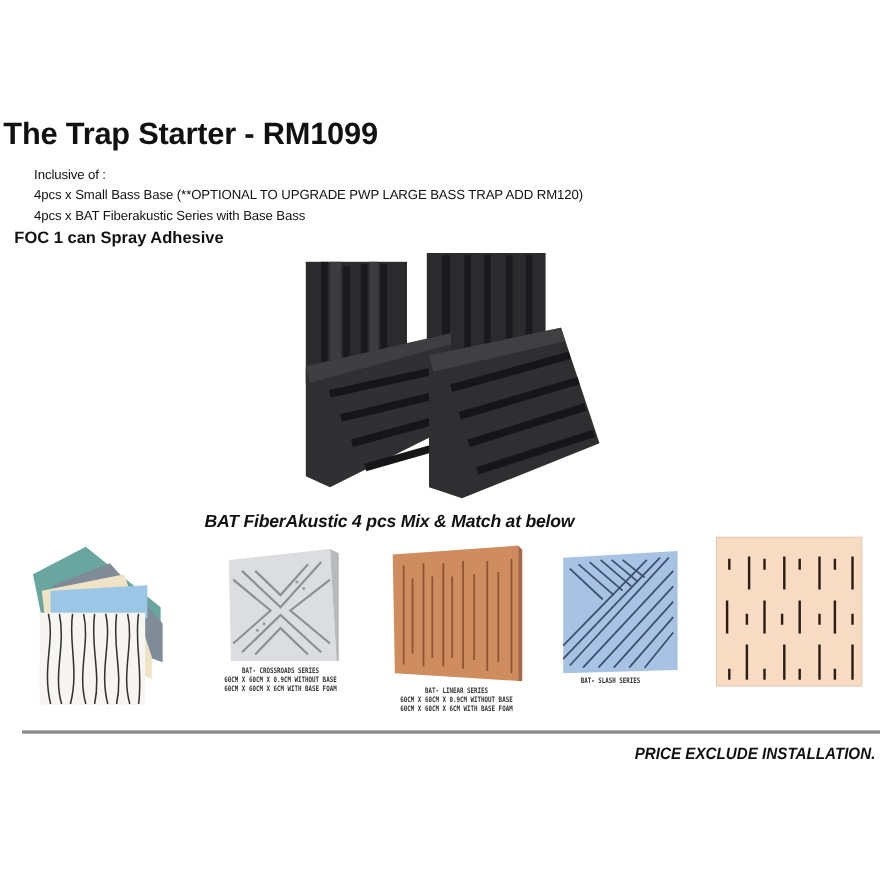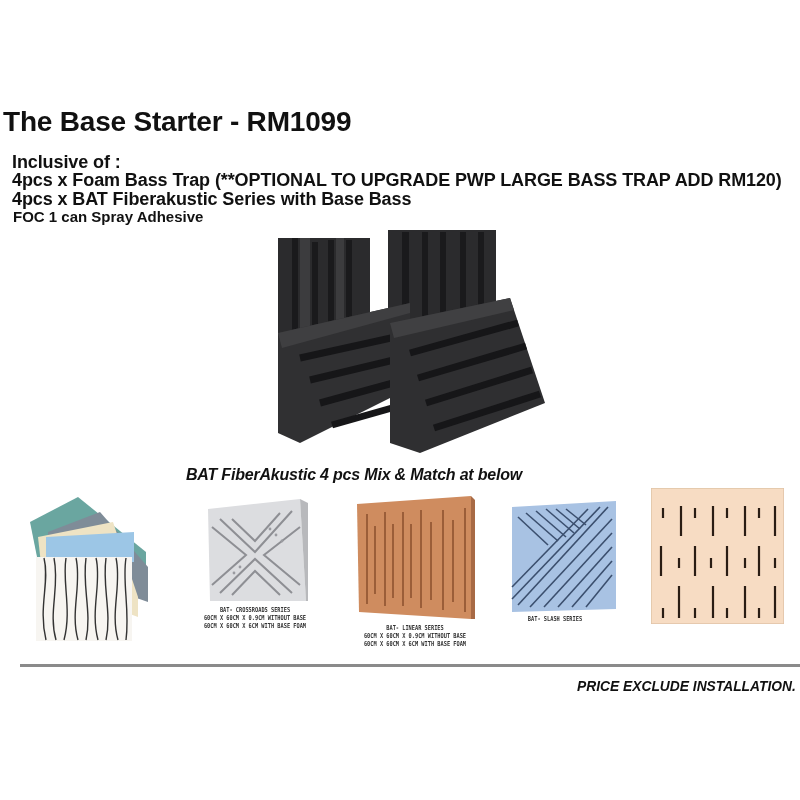--- a/index.html
+++ b/index.html
@@ -2,37 +2,37 @@
 <html><head>
 <meta charset="utf-8">
 <style>
   html, body { margin: 0; padding: 0; }
   body {
     width: 800px; height: 800px; background: #ffffff; position: relative; overflow: hidden;
     font-family: "Liberation Sans", "DejaVu Sans", sans-serif; color: #111;
   }
   .abs { position: absolute; }
   .title { left: 3px; top: 106px; font-size: 28px; font-weight: bold; letter-spacing: -0.2px; white-space: nowrap; }
-  .line { left: 12px; font-size: 18px; font-weight: bold; white-space: nowrap; letter-spacing: -0.1px; }
+  .line { left: 31px; font-size: 12px; font-weight: normal; white-space: nowrap; letter-spacing: -0.1px; }
   .l1 { top: 152px; }
   .l2 { top: 170px; }
   .l3 { top: 189px; }
   .foc { left: 13px; top: 208px; font-size: 15px; font-weight: bold; white-space: nowrap; }
   .subhead { left: 186px; top: 466px; font-size: 16px; font-weight: bold; font-style: italic; white-space: nowrap; letter-spacing: -0.2px; }
   .caption { font-family: "DejaVu Sans Mono", "Liberation Mono", monospace; font-size: 6.8px; font-weight: bold; color: #333; text-align: center; line-height: 8px; white-space: nowrap; transform: scaleX(0.78); transform-origin: center top; }
   .divider { left: 20px; top: 664px; width: 780px; height: 3px; background: #8a8a8a; }
   .note { right: 4px; top: 677px; font-size: 15px; font-weight: bold; font-style: italic; white-space: nowrap; transform: scaleX(0.92); transform-origin: right top; }
   svg { display: block; }
 </style>
 </head>
 <body>
 
-<div class="abs title">The Base Starter - RM1099</div>
+<div class="abs title">The Trap Starter - RM1099</div>
 <div class="abs line l1">Inclusive of :</div>
-<div class="abs line l2">4pcs x Foam Bass Trap (**OPTIONAL TO UPGRADE PWP LARGE BASS TRAP ADD RM120)</div>
+<div class="abs line l2">4pcs x Small Bass Base (**OPTIONAL TO UPGRADE PWP LARGE BASS TRAP ADD RM120)</div>
 <div class="abs line l3">4pcs x BAT Fiberakustic Series with Base Bass</div>
 <div class="abs foc">FOC 1 can Spray Adhesive</div>
 
 <div class="abs" style="left:270px; top:218px; width:280px; height:240px;">
   <svg width="280" height="240" viewBox="0 0 280 240">
 
     <rect x="8" y="20" width="92" height="110" fill="#2b2b2d"></rect>
     <g fill="#1a1a1c">
       <rect x="22" y="20" width="6" height="110"></rect>
         <rect x="42" y="24" width="6" height="106"></rect>

